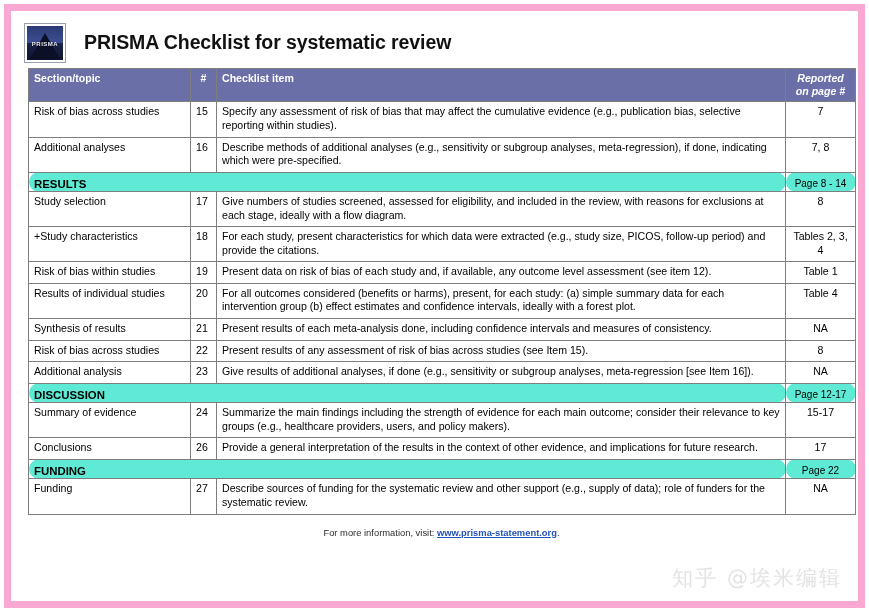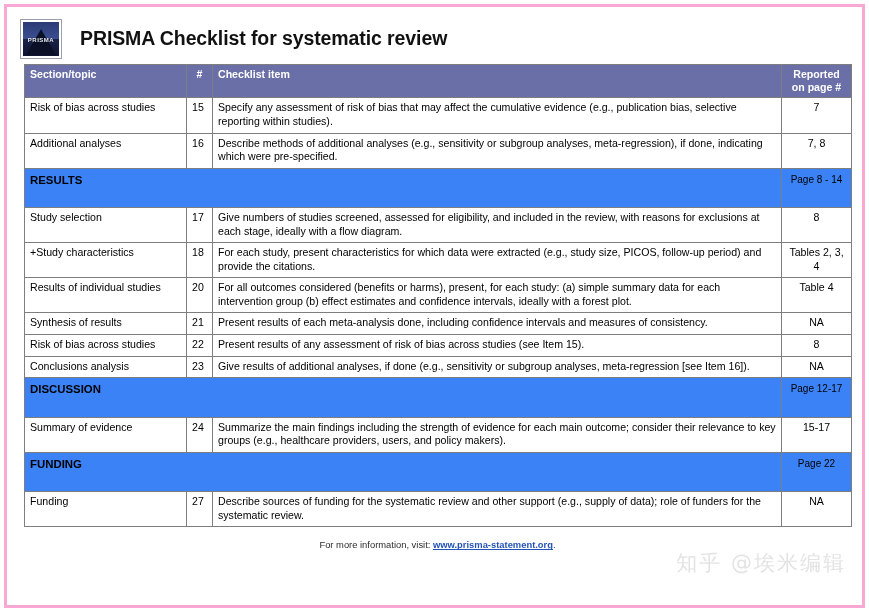--- a/index.html
+++ b/index.html
@@ -11,21 +11,21 @@
     width: 869px; height: 612px;
     font-family: "Liberation Sans", sans-serif;
     color: #000000;
     overflow: hidden;
     position: relative;
   }
   #page {
     position: absolute;
     left: 4px; top: 4px;
     width: 861px; height: 604px;
-    border: 3px solid #f9a8d4;
+    border: 7px solid #f9a8d4;
     background: #ffffff;
     overflow: hidden;
   }
 
   
   .doc-header {
     display: flex;
     align-items: center;
     padding: 9px 0 0 13px;
     height: 54px;
@@ -101,32 +101,33 @@
     color: #ffffff;
     font-weight: bold;
     font-size: 11.4px;
     vertical-align: middle;
     padding-top: 7px;
     padding-bottom: 7px;
     border-color: #5b6092;
     text-align: left;
   }
   thead th.th-num  { text-align: center; }
-  thead th.th-page { text-align: center; line-height: 1.2; }
+  thead th.th-page { text-align: center; line-height: 1.2; font-style: italic; }
 
   td.topic { white-space: nowrap; }
   td.num   { text-align: left; }
   td.page  { text-align: center; }
 
   tr.section td {
-    background: #3b82f6;
+    background: #5eead4;
     font-weight: bold;
     font-size: 11.4px;
     padding-top: 4px;
-    padding-bottom: 20px;
+    padding-bottom: 0;
+    border-radius: 11px;
   }
   tr.section td.sec-page {
     text-align: center;
     font-weight: normal;
     font-size: 10px;
     padding-top: 5px;
   }
 
   
   .footer {
@@ -145,21 +146,21 @@
   }
   .footer .more a {
     color: #2352b8;
     text-decoration: underline;
     font-weight: bold;
   }
 
   .watermark {
     position: absolute;
     right: 16px;
-    bottom: 28px;
+    bottom: 9px;
     font-family: "DejaVu Sans", sans-serif;
     font-size: 21px;
     color: #e3e3e3;
     letter-spacing: 2px;
     user-select: none;
     white-space: nowrap;
   }
 </style>
 </head>
 <body>
@@ -217,53 +218,65 @@
           <td class="item">Give numbers of studies screened, assessed for eligibility, and included in the review, with reasons for exclusions at each stage, ideally with a flow diagram.</td>
           <td class="page">8</td>
         </tr>
         <tr>
           <td class="topic">+Study characteristics</td>
           <td class="num">18</td>
           <td class="item">For each study, present characteristics for which data were extracted (e.g., study size, PICOS, follow-up period) and provide the citations.</td>
           <td class="page">Tables 2, 3, 4</td>
         </tr>
         <tr>
+          <td class="topic">Risk of bias within studies</td>
+          <td class="num">19</td>
+          <td class="item">Present data on risk of bias of each study and, if available, any outcome level assessment (see item 12).</td>
+          <td class="page">Table 1</td>
+        </tr>
+        <tr>
           <td class="topic">Results of individual studies</td>
           <td class="num">20</td>
           <td class="item">For all outcomes considered (benefits or harms), present, for each study: (a) simple summary data for each intervention group (b) effect estimates and confidence intervals, ideally with a forest plot.</td>
           <td class="page">Table 4</td>
         </tr>
         <tr>
           <td class="topic">Synthesis of results</td>
           <td class="num">21</td>
           <td class="item">Present results of each meta-analysis done, including confidence intervals and measures of consistency.</td>
           <td class="page">NA</td>
         </tr>
         <tr>
           <td class="topic">Risk of bias across studies</td>
           <td class="num">22</td>
           <td class="item">Present results of any assessment of risk of bias across studies (see Item 15).</td>
           <td class="page">8</td>
         </tr>
         <tr>
-          <td class="topic">Conclusions analysis</td>
+          <td class="topic">Additional analysis</td>
           <td class="num">23</td>
           <td class="item">Give results of additional analyses, if done (e.g., sensitivity or subgroup analyses, meta-regression [see Item 16]).</td>
           <td class="page">NA</td>
         </tr>
         <tr class="section">
           <td colspan="3">DISCUSSION</td>
           <td class="sec-page">Page 12-17</td>
         </tr>
         <tr>
           <td class="topic">Summary of evidence</td>
           <td class="num">24</td>
           <td class="item">Summarize the main findings including the strength of evidence for each main outcome; consider their relevance to key groups (e.g., healthcare providers, users, and policy makers).</td>
           <td class="page">15-17</td>
         </tr>
+        <tr>
+          <td class="topic">Conclusions</td>
+          <td class="num">26</td>
+          <td class="item">Provide a general interpretation of the results in the context of other evidence, and implications for future research.</td>
+          <td class="page">17</td>
+        </tr>
         <tr class="section">
           <td colspan="3">FUNDING</td>
           <td class="sec-page">Page 22</td>
         </tr>
         <tr>
           <td class="topic">Funding</td>
           <td class="num">27</td>
           <td class="item">Describe sources of funding for the systematic review and other support (e.g., supply of data); role of funders for the systematic review.</td>
           <td class="page">NA</td>
         </tr>

